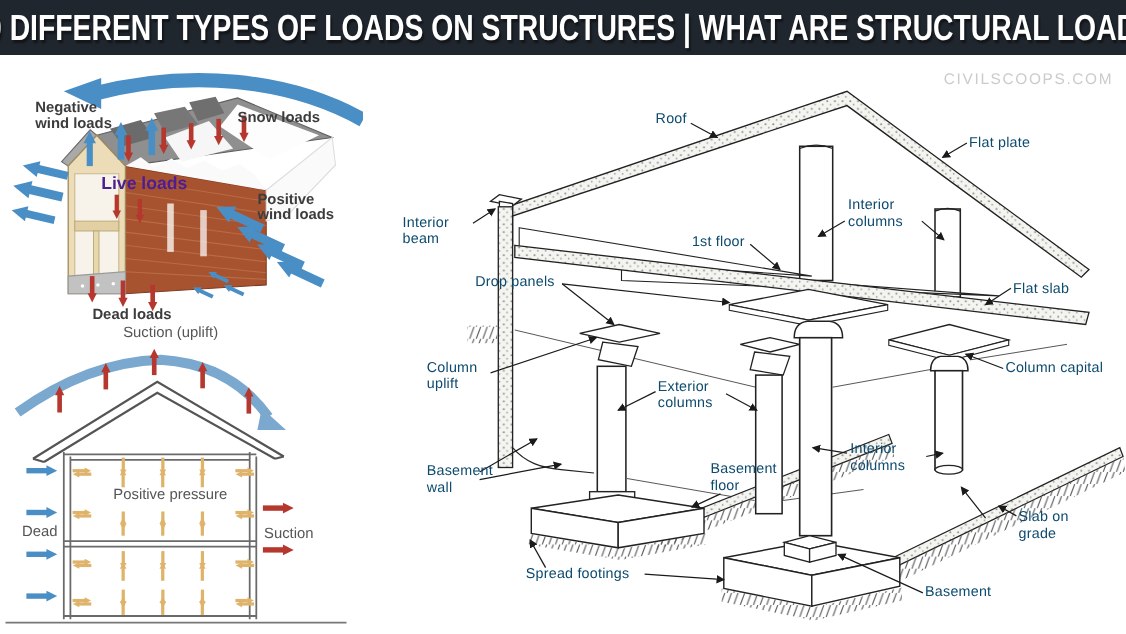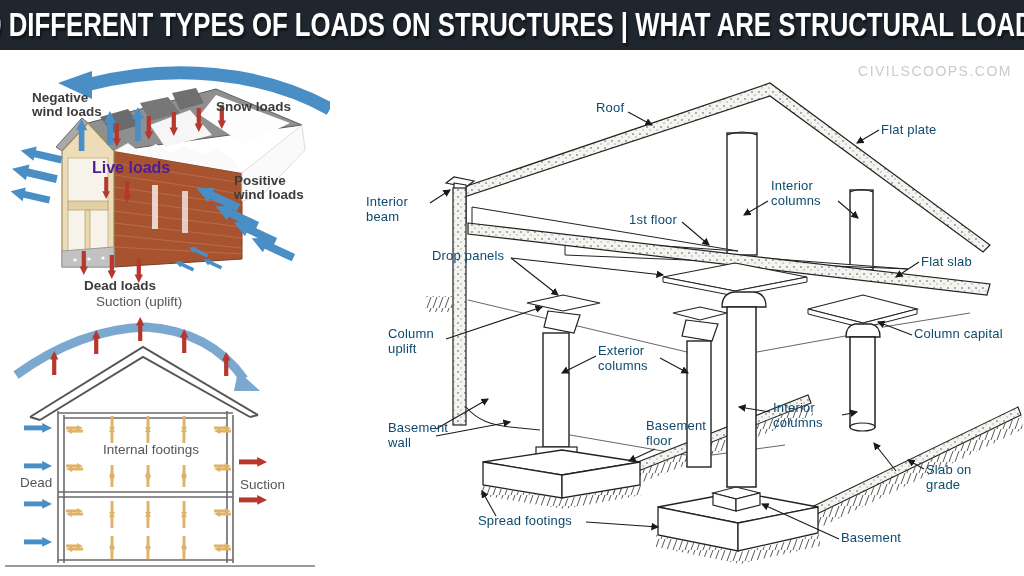--- a/index.html
+++ b/index.html
@@ -204,22 +204,22 @@
         <use href="#arr" transform="translate(24,128) scale(0.7)"></use>
         <use href="#arr" transform="translate(24,166) scale(0.7)"></use>
         <use href="#arr" transform="translate(24,204) scale(0.7)"></use>
         <use href="#arr" transform="translate(24,242) scale(0.7)"></use>
       </g>
       <g fill="#b5372e">
         <use href="#arr" transform="translate(239,162) scale(0.7)"></use>
         <use href="#arr" transform="translate(239,200) scale(0.7)"></use>
       </g>
     </svg>
-    <div class="lbl soft" style="left:96px;top:0px">Suction (uplift)</div>
-    <div class="lbl soft" style="left:103px;top:148px">Internal footings</div>
+    <div class="lbl soft" style="left:112px;top:0px">Suction (uplift)</div>
+    <div class="lbl soft" style="left:103px;top:148px">Positive pressure</div>
     <div class="lbl soft" style="left:20px;top:181px">Dead</div>
     <div class="lbl soft" style="left:240px;top:183px">Suction</div>
   </section>
 
   <section class="diag" style="left:330px;top:55px;width:694px;height:521px">
     <svg width="694" height="521" viewBox="0 0 694 521">
       <defs>
         <pattern id="stip" width="7" height="7" patternUnits="userSpaceOnUse">
           <rect width="7" height="7" fill="#f4f4f1"></rect>
           <circle cx="2" cy="2" r="0.9" fill="#8a8a86"></circle>

